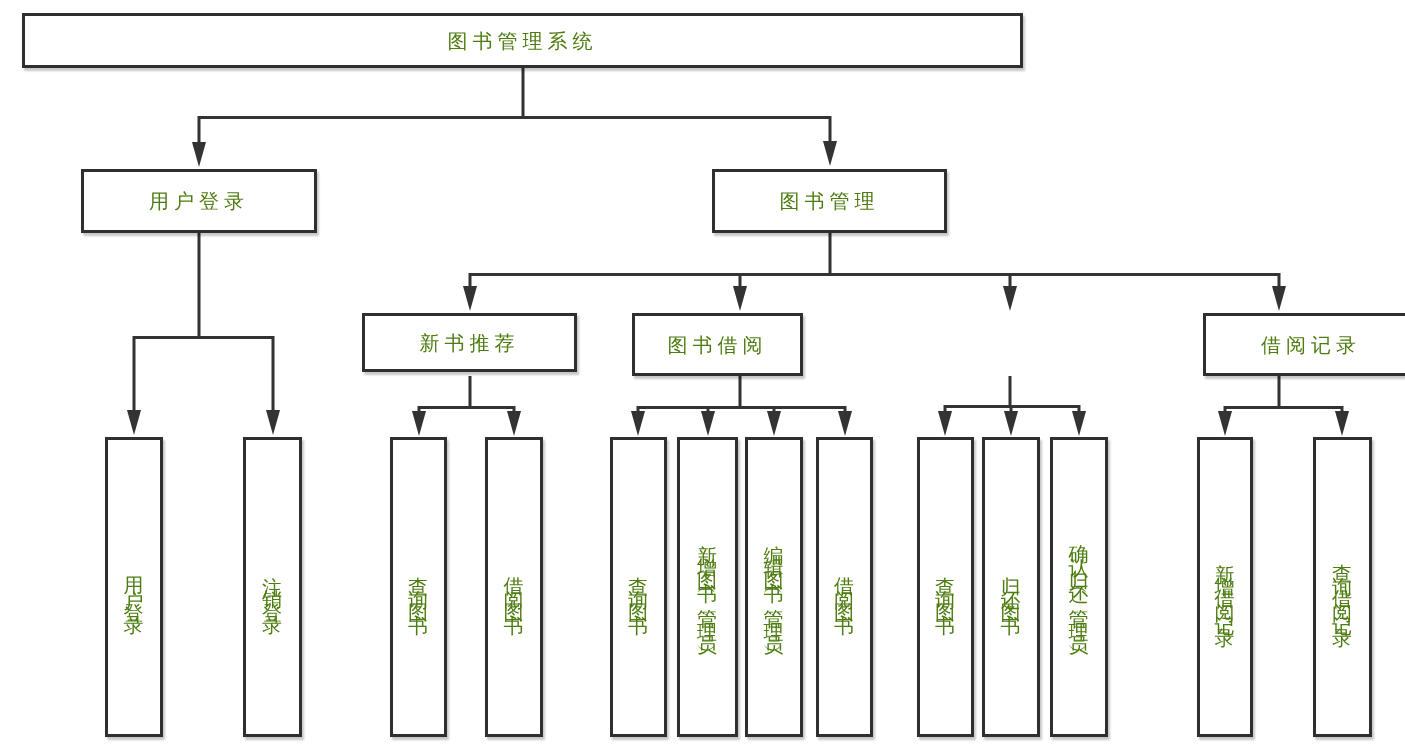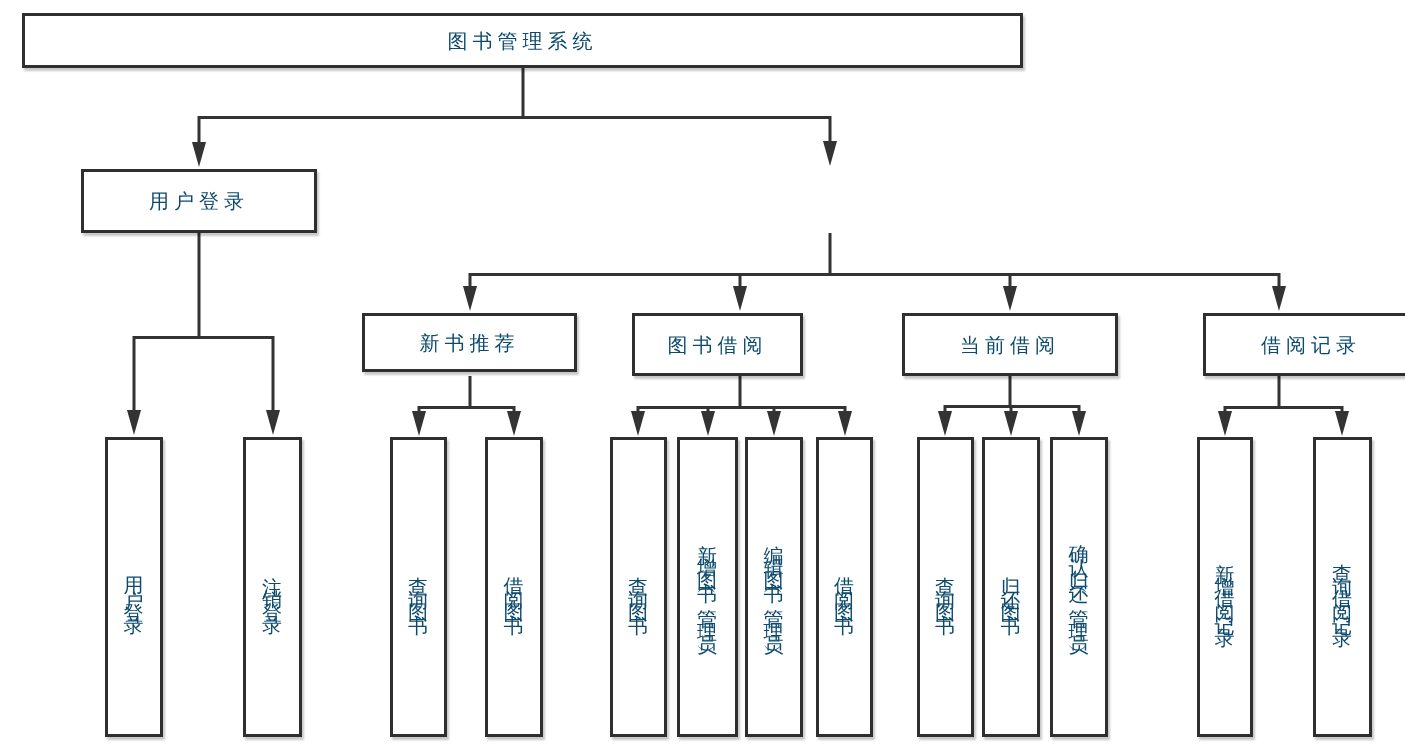--- a/index.html
+++ b/index.html
@@ -26,21 +26,21 @@
     box-sizing: border-box;
     border: 3px solid #2f2f2f;
     background: #ffffff;
     display: flex;
     align-items: center;
     justify-content: center;
     z-index: 2;
     box-shadow: 2px 3px 2px rgba(0,0,0,0.22);
   }
   .box span {
-    color: #0c4a6e;
+    color: #4d7c0f;
     font-size: 20px;
     letter-spacing: 5px;
     white-space: nowrap;
     line-height: 1;
   }
   .leaf span {
     writing-mode: vertical-rl;
     letter-spacing: 13px;
     text-indent: 0;
   }
@@ -119,29 +119,29 @@
     <use href="#arrowhead" x="1342" y="436"></use>
   </svg>
 
   <div class="box" style="left:22px;top:13px;width:1001px;height:55px">
     <span>图书管理系统</span>
   </div>
 
   <div class="box" style="left:81px;top:169px;width:236px;height:64px">
     <span>用户登录</span>
   </div>
+  <div class="box" style="left:712px;top:169px;width:235px;height:64px">
+    <span>图书管理</span>
+  </div>
 
   <div class="box" style="left:362px;top:313px;width:215px;height:59px">
     <span>新书推荐</span>
   </div>
   <div class="box" style="left:632px;top:313px;width:171px;height:63px">
     <span>图书借阅</span>
-  </div>
-  <div class="box" style="left:902px;top:313px;width:216px;height:63px">
-    <span>当前借阅</span>
   </div>
   <div class="box" style="left:1203px;top:313px;width:216px;height:63px">
     <span>借阅记录</span>
   </div>
 
   <div class="box leaf" style="left:105px;top:437px;width:58px;height:300px">
     <span>用户登录</span>
   </div>
   <div class="box leaf" style="left:243px;top:437px;width:59px;height:300px">
     <span>注销登录</span>

